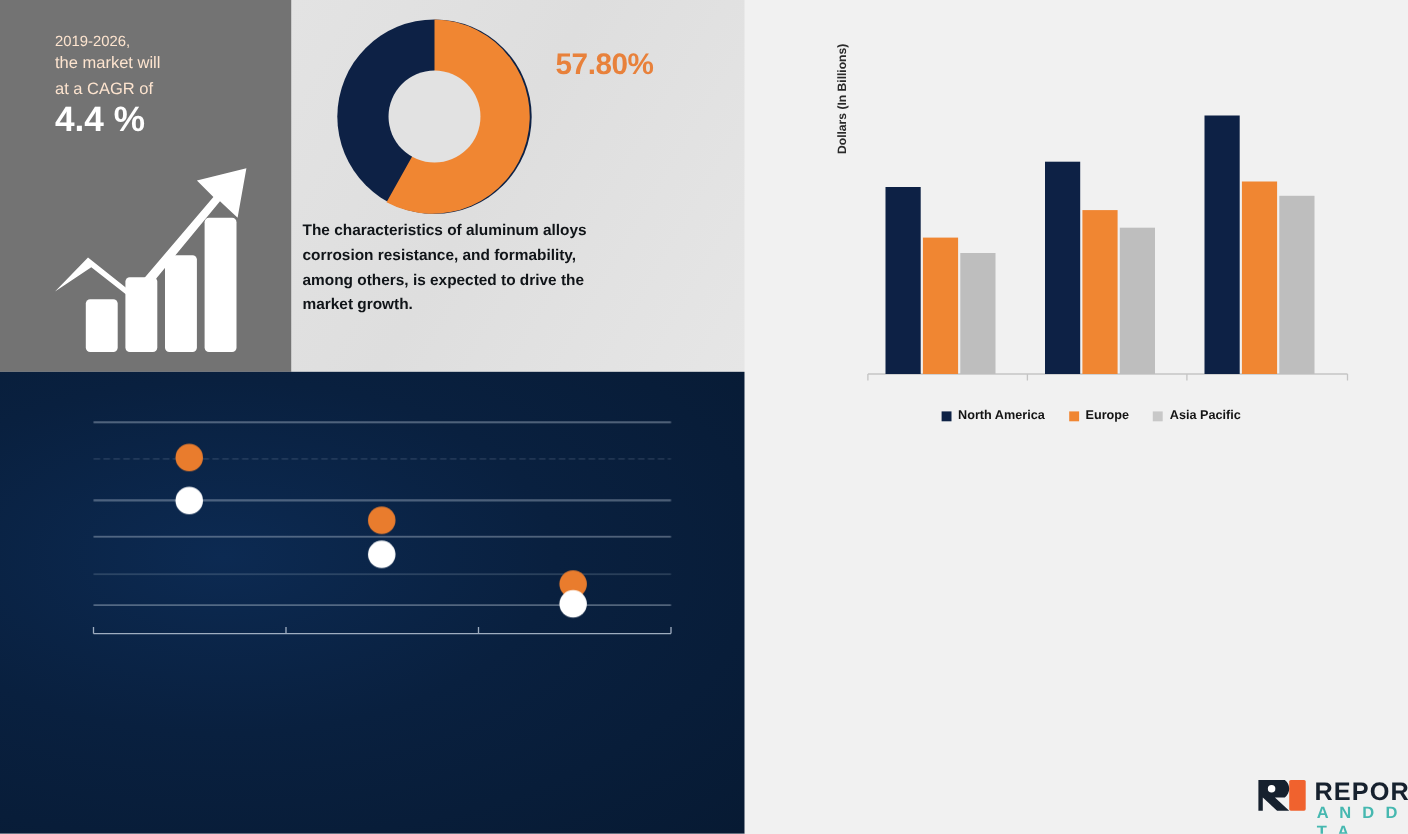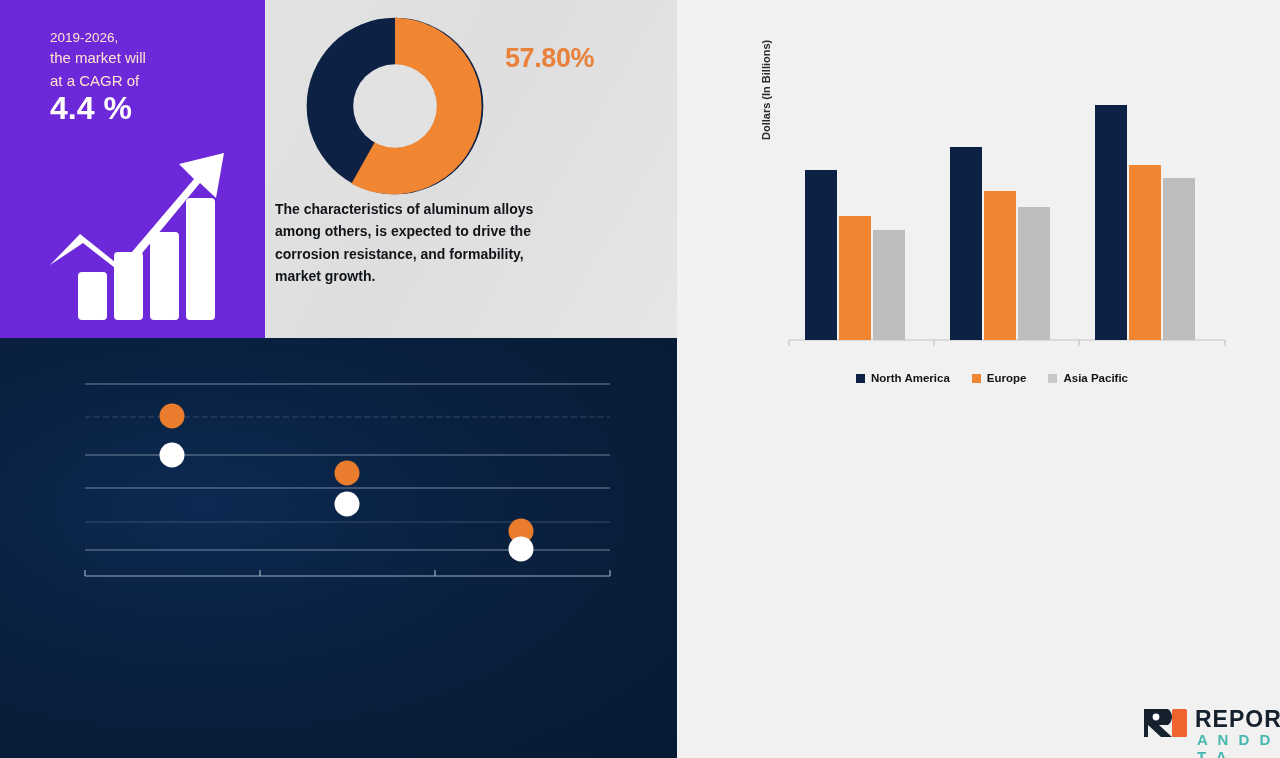--- a/index.html
+++ b/index.html
@@ -11,21 +11,21 @@
     overflow:hidden;
   }
   .root { position:absolute; inset:0; }
 
   
   .left-col { position:absolute; left:0; top:0; width:677px; height:758px; }
 
   
   .panel-accelerate {
     position:absolute; left:0; top:0; width:265px; height:338px;
-    background:#6d28d9; overflow:hidden;
+    background:#737373; overflow:hidden;
   }
   .acc-text { position:absolute; left:50px; top:28px; width:210px; }
   .acc-l1 { color:#fde4cf; font-size:13.5px; line-height:19px; }
   .acc-l2 { color:#fde4cf; font-size:15px; line-height:21px; }
   .acc-big { color:#ffffff; font-size:28.5px; font-weight:bold; letter-spacing:0.3px; line-height:34px; }
   .acc-l3 { color:#fde4cf; font-size:15px; line-height:22px; margin-top:2px; }
   .acc-num { color:#ffffff; font-size:32px; font-weight:bold; line-height:32px; }
   .acc-graphic { position:absolute; left:48px; top:140px; width:195px; height:190px; }
 
   
@@ -111,22 +111,22 @@
 
           <path d="M100,100 L100,7 A93,93 0 1,1 54.1,181.9 Z" fill="#f08632"></path>
           <circle cx="100" cy="100" r="44" fill="#e2e2e2"></circle>
         </svg>
       </div>
       <div class="donut-stat">
         <div class="donut-pct">57.80%</div>
       </div>
       <div class="donut-para">
         <div>The characteristics of aluminum  alloys</div>
+        <div>corrosion  resistance, and formability,</div>
         <div>among others, is expected to drive the</div>
-        <div>corrosion  resistance, and formability,</div>
         <div>market growth.</div>
       </div>
     </div>
 
     <div class="panel-navy">
 
       <svg class="dot-chart" viewBox="0 0 677 260">
         <g stroke="#c9d4e2" stroke-width="1" opacity="0.55">
           <line x1="85" y1="46" x2="610" y2="46"></line>
           <line x1="85" y1="79" x2="610" y2="79" stroke-dasharray="6 3" opacity="0.4"></line>

